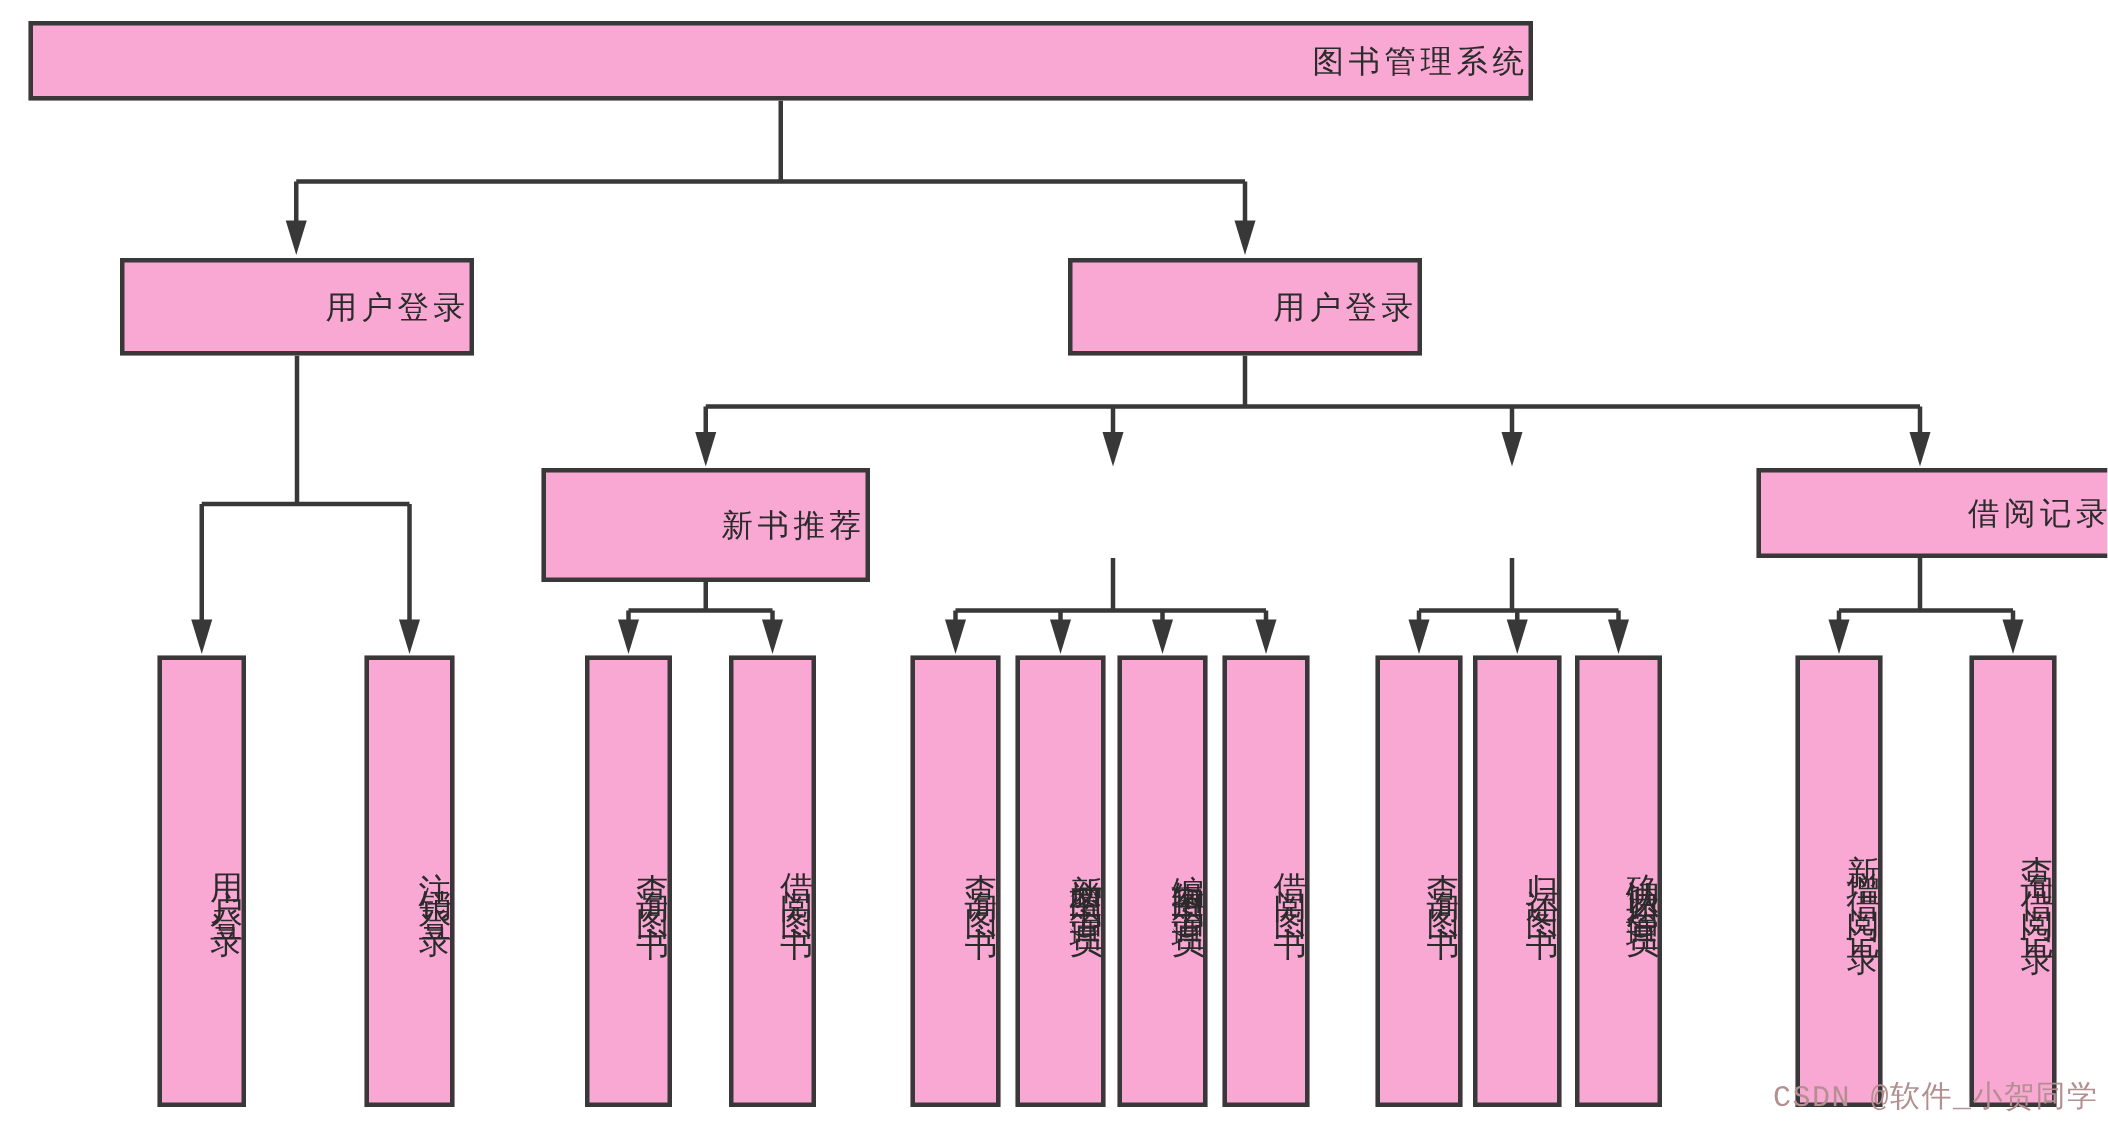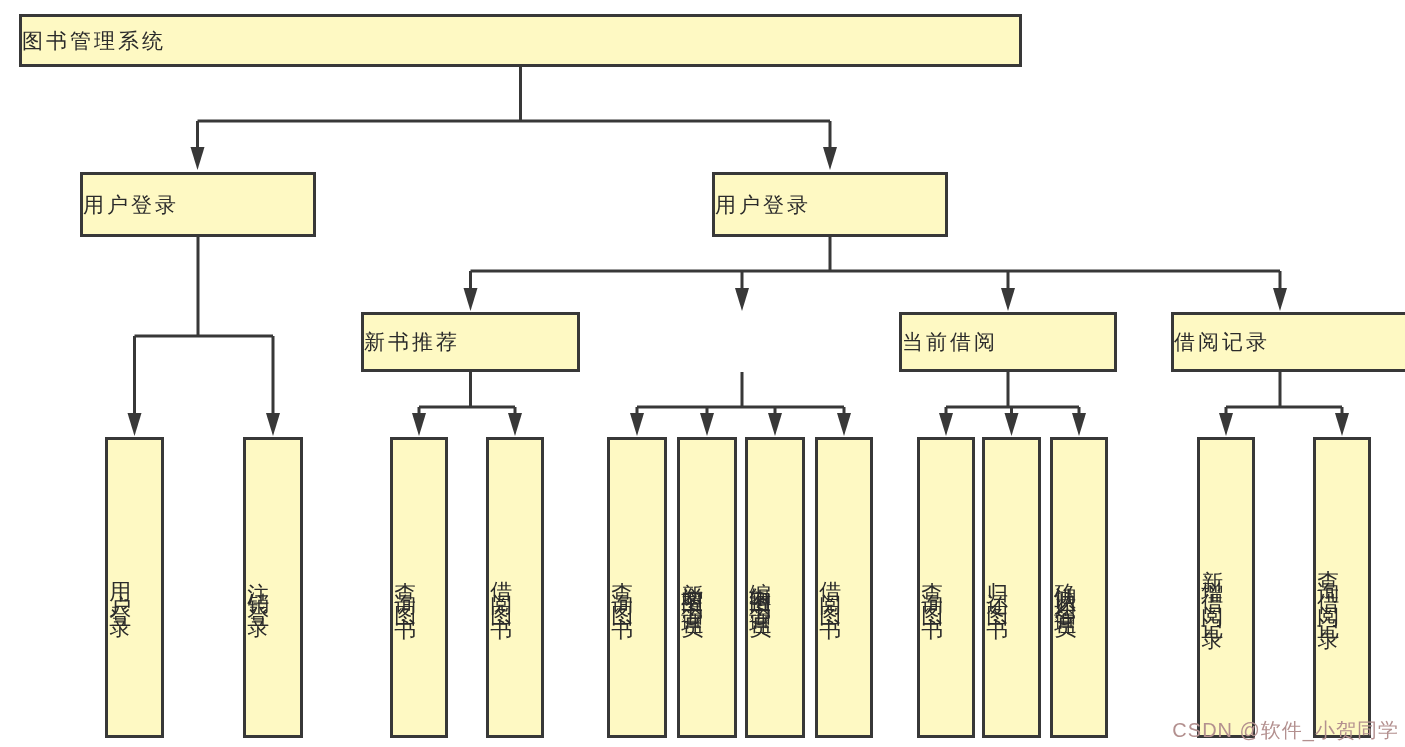--- a/index.html
+++ b/index.html
@@ -17,22 +17,22 @@
     position:relative;
     width:1405px;height:747px;
     background:var(--bg);
     overflow:hidden;
   }
   #wires{position:absolute;left:0;top:0;width:1405px;height:747px;}
   .box{
     position:absolute;
     box-sizing:border-box;
     border:3px solid var(--line);
-    background:#fef9c3;
-    display:flex;align-items:center;justify-content:flex-start;
+    background:#f9a8d4;
+    display:flex;align-items:center;justify-content:flex-end;font-family:Liberation Mono, monospace;
   }
   .hbox{
     font-size:21px;
     letter-spacing:3px;
     white-space:nowrap;
   }
   .vbox .vt{
     writing-mode:vertical-rl;
     text-orientation:mixed;
     font-size:22px;
@@ -43,20 +43,21 @@
     letter-spacing:5px;
   }
   #watermark{
     position:absolute;
     right:6px;bottom:3px;
     font-size:20px;
     letter-spacing:1px;
     color:var(--wm);
     white-space:nowrap;
     z-index:5;
+    font-family:Liberation Mono, monospace;
   }
 </style>
 </head>
 <body>
 
 <div id="stage">
 
   <svg id="wires" viewBox="0 0 1405 747" xmlns="http://www.w3.org/2000/svg">
     <g stroke="#383838" stroke-width="3" fill="none">
       <path d="M520.5 67V121 M197.5 121H830 M197.5 121V150 M830 121V150"></path>
@@ -94,25 +95,22 @@
     <span>图书管理系统</span>
   </div>
 
   <div class="box hbox" style="left:80px;top:172px;width:236px;height:65px">
     <span>用户登录</span>
   </div>
   <div class="box hbox" style="left:712px;top:172px;width:236px;height:65px">
     <span>用户登录</span>
   </div>
 
-  <div class="box hbox" style="left:361px;top:312px;width:219px;height:60px">
+  <div class="box hbox" style="left:361px;top:312px;width:219px;height:76px">
     <span>新书推荐</span>
-  </div>
-  <div class="box hbox" style="left:899px;top:312px;width:218px;height:60px">
-    <span>当前借阅</span>
   </div>
   <div class="box hbox" style="left:1171px;top:312px;width:240px;height:60px">
     <span>借阅记录</span>
   </div>
 
   <div class="box vbox" style="left:105px;top:437px;width:59px;height:301px">
     <span class="vt">用户登录</span>
   </div>
   <div class="box vbox" style="left:243px;top:437px;width:60px;height:301px">
     <span class="vt">注销登录</span>

